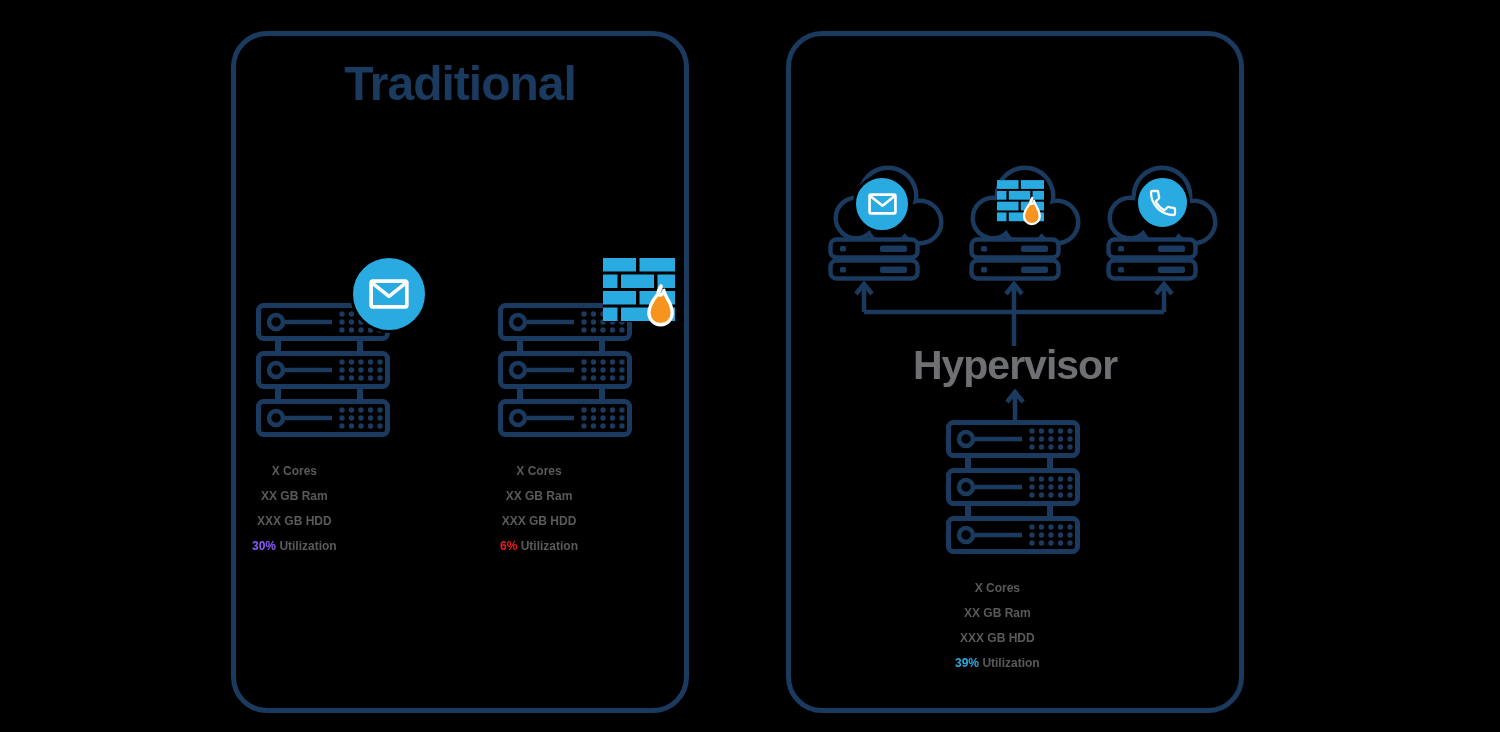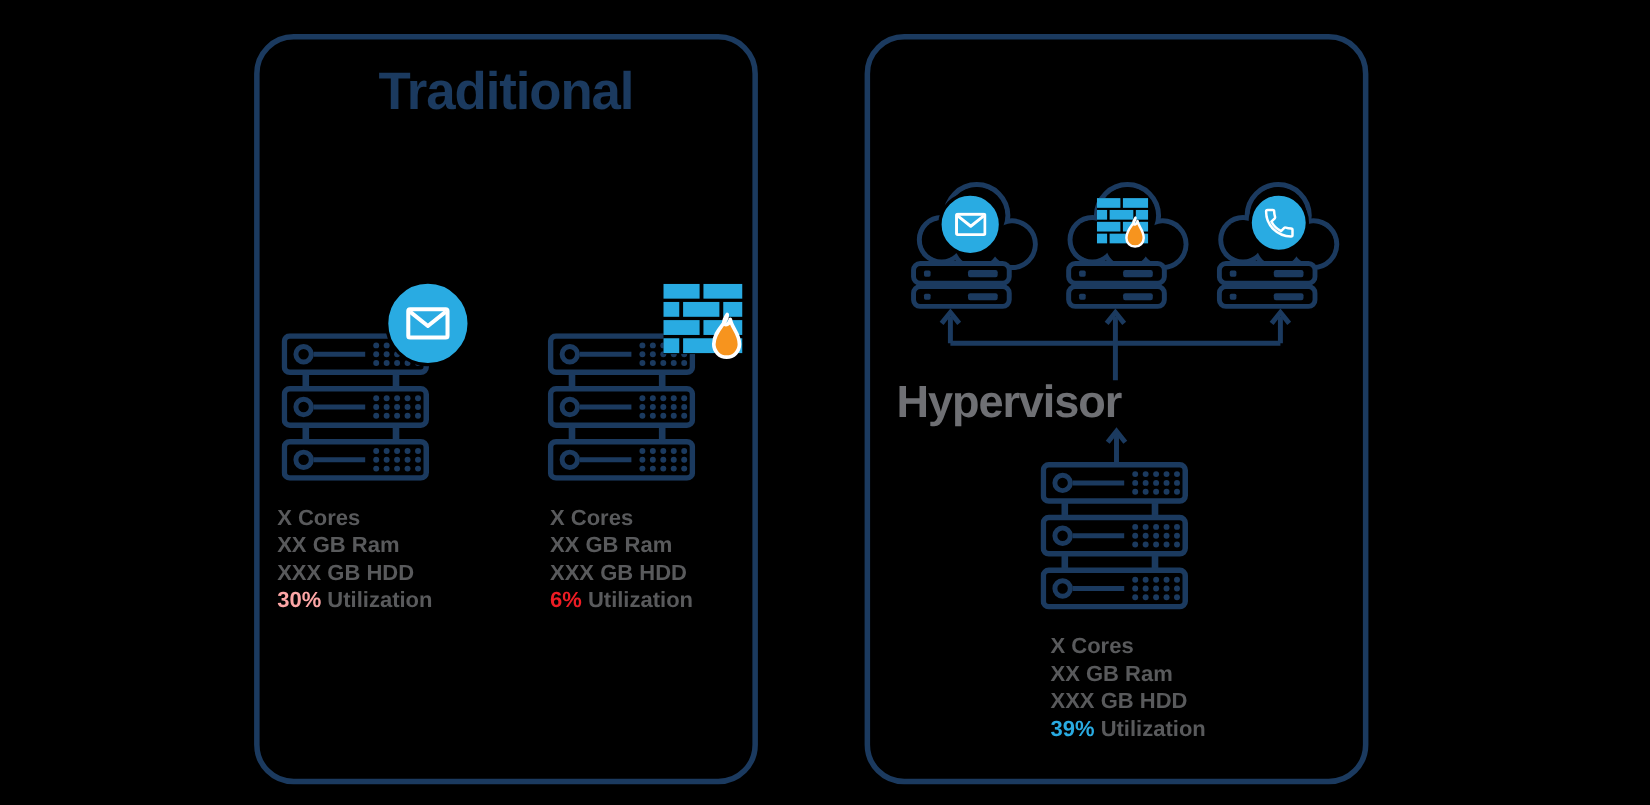--- a/index.html
+++ b/index.html
@@ -26,26 +26,26 @@
   .abs{position:absolute;}
   .panel-title{
     position:absolute;top:20px;left:0;width:448px;text-align:center;
     font-size:48px;font-weight:bold;color:var(--navy);letter-spacing:-1px;
   }
   .badge{
     position:absolute;border-radius:50%;background:var(--blue);
     border:3px solid var(--bg);display:flex;align-items:center;justify-content:center;
   }
   .spec-block{
-    position:absolute;font-size:20px;font-weight:bold;color:var(--spec-gray);
-    line-height:25px;white-space:nowrap;
+    position:absolute;font-size:12px;font-weight:bold;color:var(--spec-gray);
+    line-height:25px;white-space:nowrap;text-align:center;
   }
   .util-value{font-weight:bold;}
   .hypervisor-label{
-    position:absolute;width:400px;
+    position:absolute;width:400px;text-align:center;
     font-size:41px;font-weight:bold;color:var(--hyper-gray);letter-spacing:-1px;
   }
   svg{display:block;}
 </style>
 </head>
 <body>
 
 <svg width="0" height="0" style="position:absolute" aria-hidden="true">
   <defs>
 
@@ -172,21 +172,21 @@
         <use href="#sym-bricks"></use>
       </svg>
     <svg class="abs" style="left:404px;top:247px" width="40" height="49">
         <use href="#sym-flame"></use>
       </svg>
 
     <div class="spec-block" style="left:16px;top:423px">
       <div>X Cores</div>
       <div>XX GB Ram</div>
       <div>XXX GB HDD</div>
-      <div><span class="util-value" style="color: #fca5a5;">30%</span> <span>Utilization</span></div>
+      <div><span class="util-value" style="color: #8b5cf6;">30%</span> <span>Utilization</span></div>
     </div>
 
     <div class="spec-block" style="left:264px;top:423px">
       <div>X Cores</div>
       <div>XX GB Ram</div>
       <div>XXX GB HDD</div>
       <div><span class="util-value" style="color: rgb(237, 28, 36);">6%</span> <span>Utilization</span></div>
     </div>
   </section>
 

